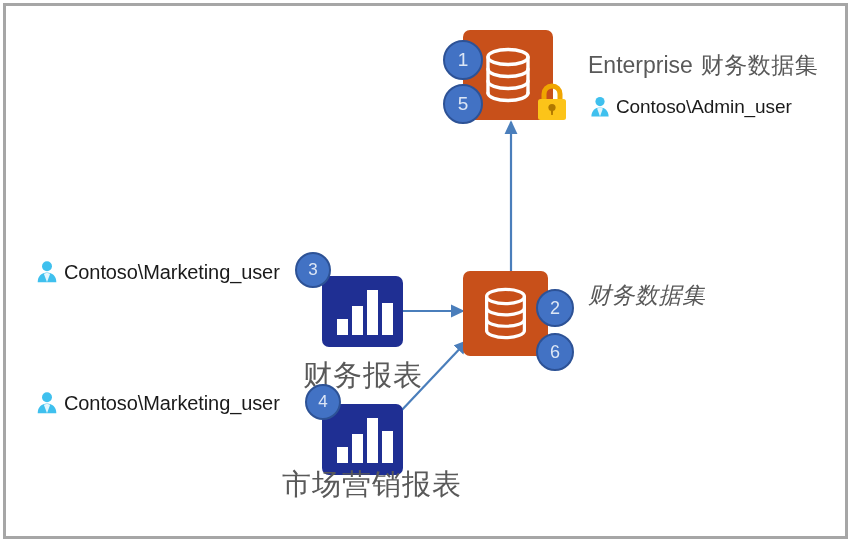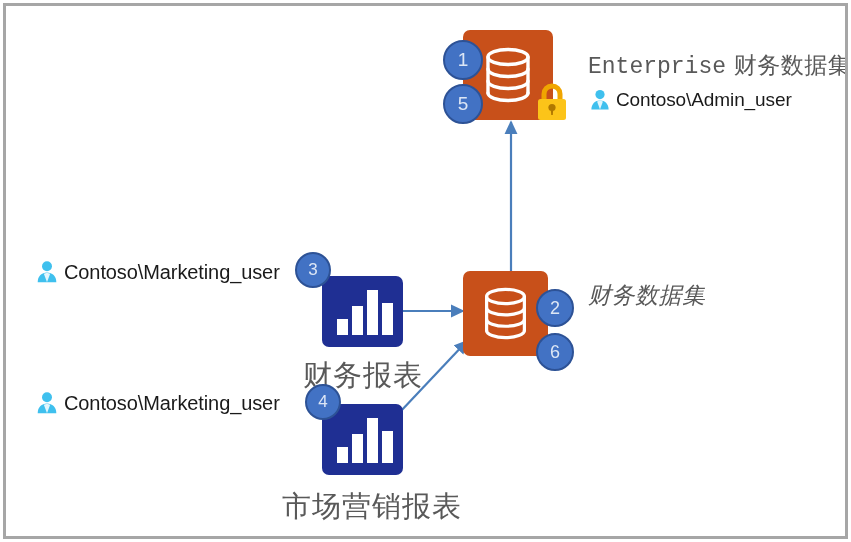--- a/index.html
+++ b/index.html
@@ -90,28 +90,28 @@
     white-space: nowrap;
   }
   .title-cn {
     font-family: "DejaVu Sans", "Liberation Sans", sans-serif;
     font-size: 23px;
     color: #595959;
     line-height: 1.05;
     letter-spacing: 0.5px;
   }
   .title-cn .lat {
-    font-family: Liberation Mono, monospace;
+    font-family: Liberation Sans, sans-serif;
     letter-spacing: 0px;
   }
   .user-line {
     display: flex;
     align-items: center;
     gap: 4px;
-    margin-top: 9px;
+    margin-top: 18px;
   }
   .user-name {
     font-family: "Liberation Sans", sans-serif;
     font-size: 19px;
     color: #1a1a1a;
     letter-spacing: -0.1px;
   }
   .cap-cn {
     position: absolute;
     font-family: "DejaVu Sans", "Liberation Sans", sans-serif;
@@ -243,21 +243,21 @@
         <rect x="30" y="30" width="11" height="29" fill="#ffffff"></rect>
         <rect x="45" y="14" width="11" height="45" fill="#ffffff"></rect>
         <rect x="60" y="27" width="11" height="32" fill="#ffffff"></rect>
       </svg>
     </div>
 
     <div class="badge" style="left:305px; top:384px; width:36px; height:36px; font-size:17px;">
       <span>4</span>
     </div>
 
-    <div class="cap-cn" style="left:282px; top:487px;text-align:right;">市场营销报表</div>
+    <div class="cap-cn" style="left:282px; top:465px;text-align:right;">市场营销报表</div>
 
     <div class="label-block" style="left:34px; top:390px;">
       <div class="user-line" style="margin-top:0;">
         <svg class="person-icon" width="26" height="26" viewBox="0 0 24 24">
           <circle cx="12" cy="6.6" r="4.6" fill="#3fc0ee"></circle>
           <path d="M3.4,21.5 C3.4,15.6 7.2,12.4 12,12.4 C16.8,12.4 20.6,15.6 20.6,21.5 Z" fill="#3fc0ee"></path>
           <path d="M12,12.6 L9.1,13.6 L12,21.5 L14.9,13.6 Z" fill="#ffffff" opacity="0.85"></path>
         </svg>
         <span class="user-name" style="font-size:20px;">Contoso\Marketing_user</span>
       </div>

